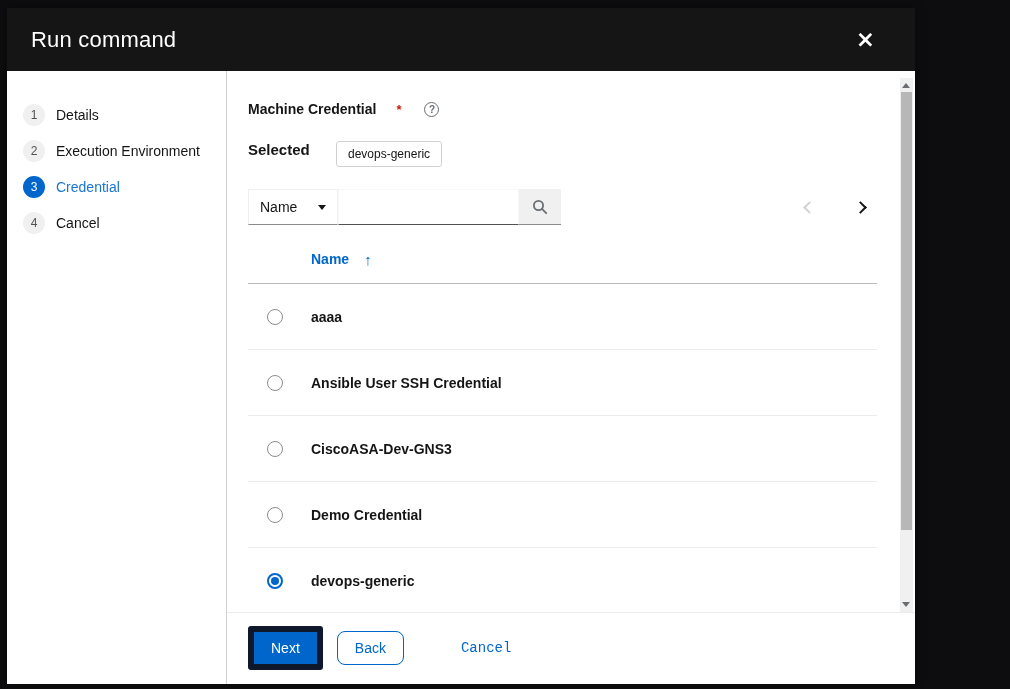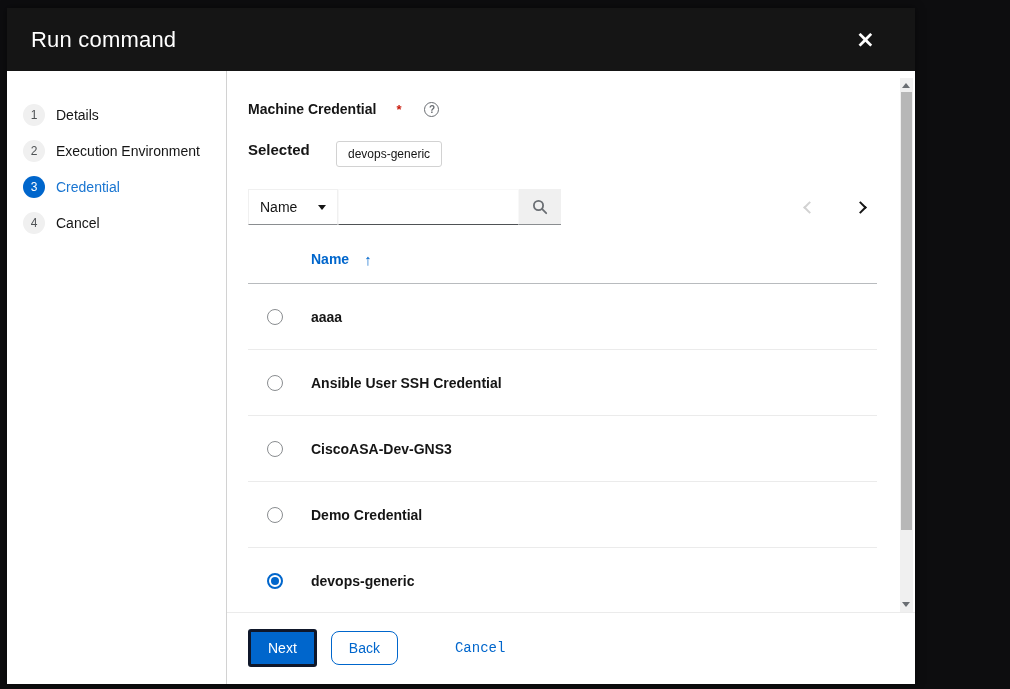--- a/index.html
+++ b/index.html
@@ -61,21 +61,21 @@
   .row-name { margin-left:28px; font-size:14px; font-weight:700; color:#151515; }
 
   
   .scrollbar { position:absolute; top:7px; right:2px; width:13px; height:534px; background:#f0f0f0; }
   .sb-up { position:absolute; top:5px; left:2px; width:0; height:0; border-left:4px solid transparent; border-right:4px solid transparent; border-bottom:5px solid #6a6e73; cursor:pointer; }
   .sb-down { position:absolute; bottom:5px; left:2px; width:0; height:0; border-left:4px solid transparent; border-right:4px solid transparent; border-top:5px solid #6a6e73; cursor:pointer; }
   .sb-thumb { position:absolute; top:14px; left:1px; width:11px; height:438px; background:#b7b7b7; cursor:grab; }
 
   
   .wizard-footer { height:71px; border-top:1px solid #ebebeb; display:flex; align-items:center; padding-left:21px; flex:0 0 auto; }
-  .btn-next { background:#0066cc; color:#fff; border:3px solid #0f172a; border-radius:3px; font-size:14px; padding:8px 17px; cursor:pointer; font-family:"Liberation Sans", sans-serif; }
+  .btn-next { background:#0066cc; color:#fff; border:6px solid #0f172a; border-radius:3px; font-size:14px; padding:8px 17px; cursor:pointer; font-family:"Liberation Sans", sans-serif; }
   .btn-back { background:#fff; color:#0066cc; border:1px solid #0066cc; border-radius:8px; font-size:14px; padding:8px 17px; margin-left:14px; cursor:pointer; font-family:"Liberation Sans", sans-serif; }
   .btn-cancel { background:none; border:none; color:#0066cc; font-size:14px; margin-left:57px; cursor:pointer; font-family:Liberation Mono, monospace; }
 </style>
 </head>
 <body>
 
 <div class="modal">
 
   <div class="modal-header">
     <span class="modal-title">Run command</span>

